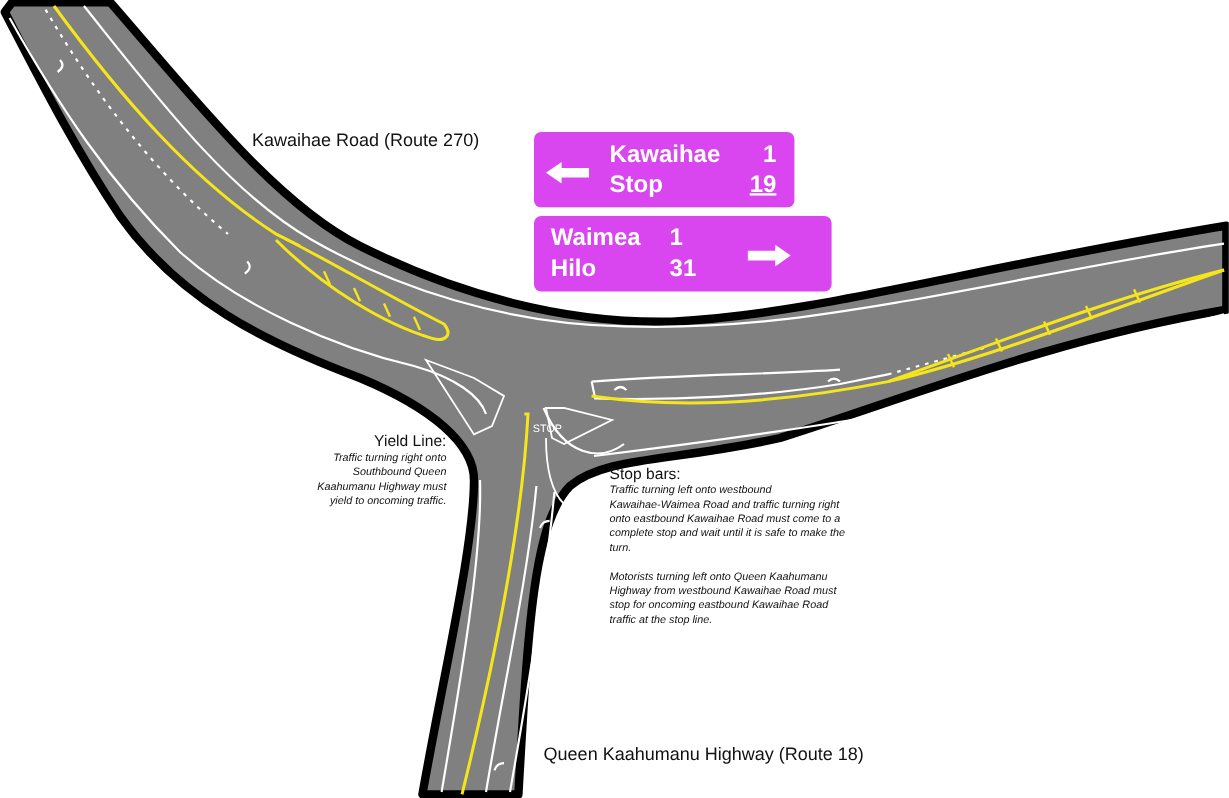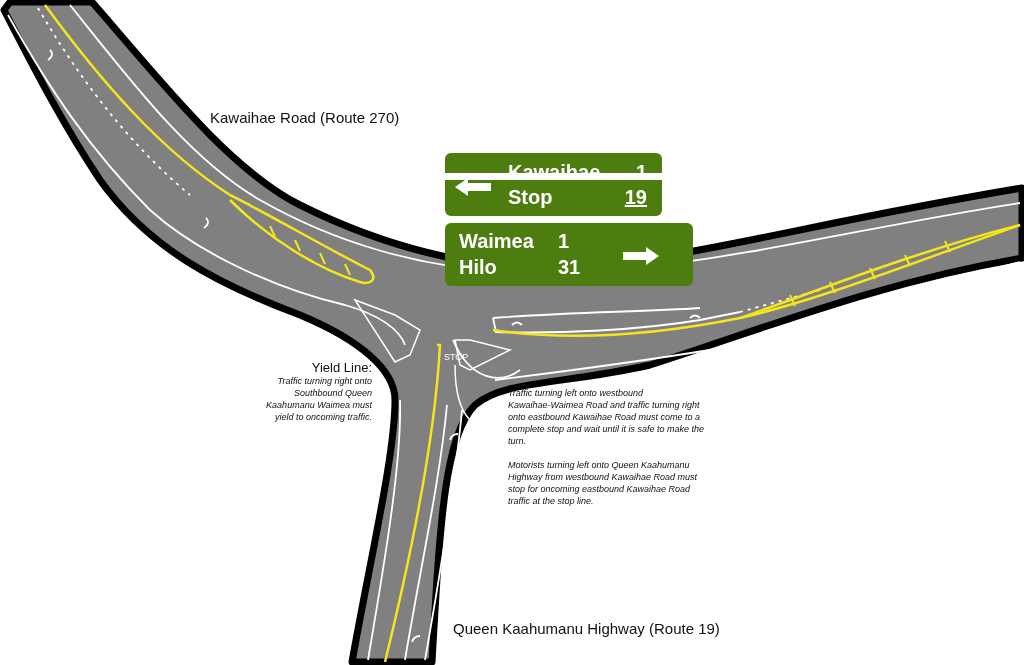--- a/index.html
+++ b/index.html
@@ -4,21 +4,21 @@
 <style>
   html, body { margin:0; padding:0; background:#ffffff; }
   body { width:1024px; height:665px; position:relative; overflow:hidden; font-family:"Liberation Sans", sans-serif; }
   #map { position:absolute; left:0; top:0; width:1024px; height:665px; }
   .label { position:absolute; color:#111; font-size:15px; white-space:nowrap; }
   .note { position:absolute; color:#111; }
   .note .title { font-size:13px; }
   .note .body { font-size:9px; font-style:italic; line-height:12px; white-space:pre-line; }
   #yield-note { left:232px; top:360px; width:140px; text-align:right; }
   #stop-note { left:508px; top:387px; width:230px; text-align:left; }
-  .sign { position:absolute; background:#4d7c0f; border-radius:6px; color:#fff; font-weight:bold; font-family:"Liberation Sans", sans-serif;margin-top:43px; }
+  .sign { position:absolute; background:#d946ef; border-radius:6px; color:#fff; font-weight:bold; font-family:"Liberation Sans", sans-serif; }
   .sign-top { left:445px; top:110px; width:217px; height:63px; }
   .sign-bot { left:445px; top:180px; width:217px; height:63px;padding-left:31px; }
   .sign-row { position:absolute; font-size:20px; line-height:22px; }
   .arrow { position:absolute; }
 </style>
 </head>
 <body>
 
 <svg id="map" viewBox="0 0 1024 665" xmlns="http://www.w3.org/2000/svg">
 
@@ -78,21 +78,21 @@
   <g fill="none" stroke="#fff" stroke-width="1.5">
     <path d="M355,300 L395,315 L420,330 L410,355 L395,362 Z"></path>
     <path d="M455,340 L470,340 L510,350 L470,370 L460,365 Z"></path>
     <path d="M455,365 C455,390 460,410 470,420"></path>
   </g>
 
   <text x="444" y="360" font-size="9" fill="#fff" transform="rotate(0 444 360)" font-family="Liberation Sans, sans-serif">STOP</text>
 </svg>
 
 <div class="label" style="left:210px; top:109px;">Kawaihae Road (Route  270)</div>
-<div class="label" style="left:453px; top:620px;">Queen Kaahumanu Highway (Route 19)</div>
+<div class="label" style="left:453px; top:620px;">Queen Kaahumanu Highway (Route 18)</div>
 
 <div class="sign sign-top">
   <svg class="arrow" style="left:10px; top:25px;" width="36" height="18" viewBox="0 0 36 18">
     <polygon points="0,9 13,0 13,5 36,5 36,13 13,13 13,18" fill="#fff"></polygon>
   </svg>
   <div class="sign-row" style="left:63px; top:8px;">Kawaihae</div>
   <div class="sign-row" style="right:15px; top:8px;">1</div>
   <div class="sign-row" style="left:63px; top:33px;">Stop</div>
   <div class="sign-row" style="right:15px; top:33px;text-decoration:underline;">19</div>
 </div>
@@ -104,24 +104,25 @@
   <svg class="arrow" style="left:178px; top:24px;" width="36" height="18" viewBox="0 0 36 18">
     <polygon points="36,9 23,0 23,5 0,5 0,13 23,13 23,18" fill="#fff"></polygon>
   </svg>
 </div>
 <div style="position:absolute; left:445px; top:173px; width:217px; height:7px; background:#fff;"></div>
 
 <div class="note" id="yield-note">
   <div class="title">Yield Line:</div>
   <div class="body">Traffic turning right onto
 Southbound Queen
-Kaahumanu Waimea must
+Kaahumanu Highway must
 yield to oncoming traffic.</div>
 </div>
 <div class="note" id="stop-note">
+  <div class="title">Stop bars:</div>
   <div class="body">Traffic turning left onto westbound
 Kawaihae-Waimea Road and traffic turning right
 onto eastbound Kawaihae Road must come to a
 complete stop and wait until it is safe to make the
 turn.
 
 Motorists turning left onto Queen Kaahumanu
 Highway from westbound Kawaihae Road must
 stop for oncoming eastbound Kawaihae Road
 traffic at the stop line.</div>

